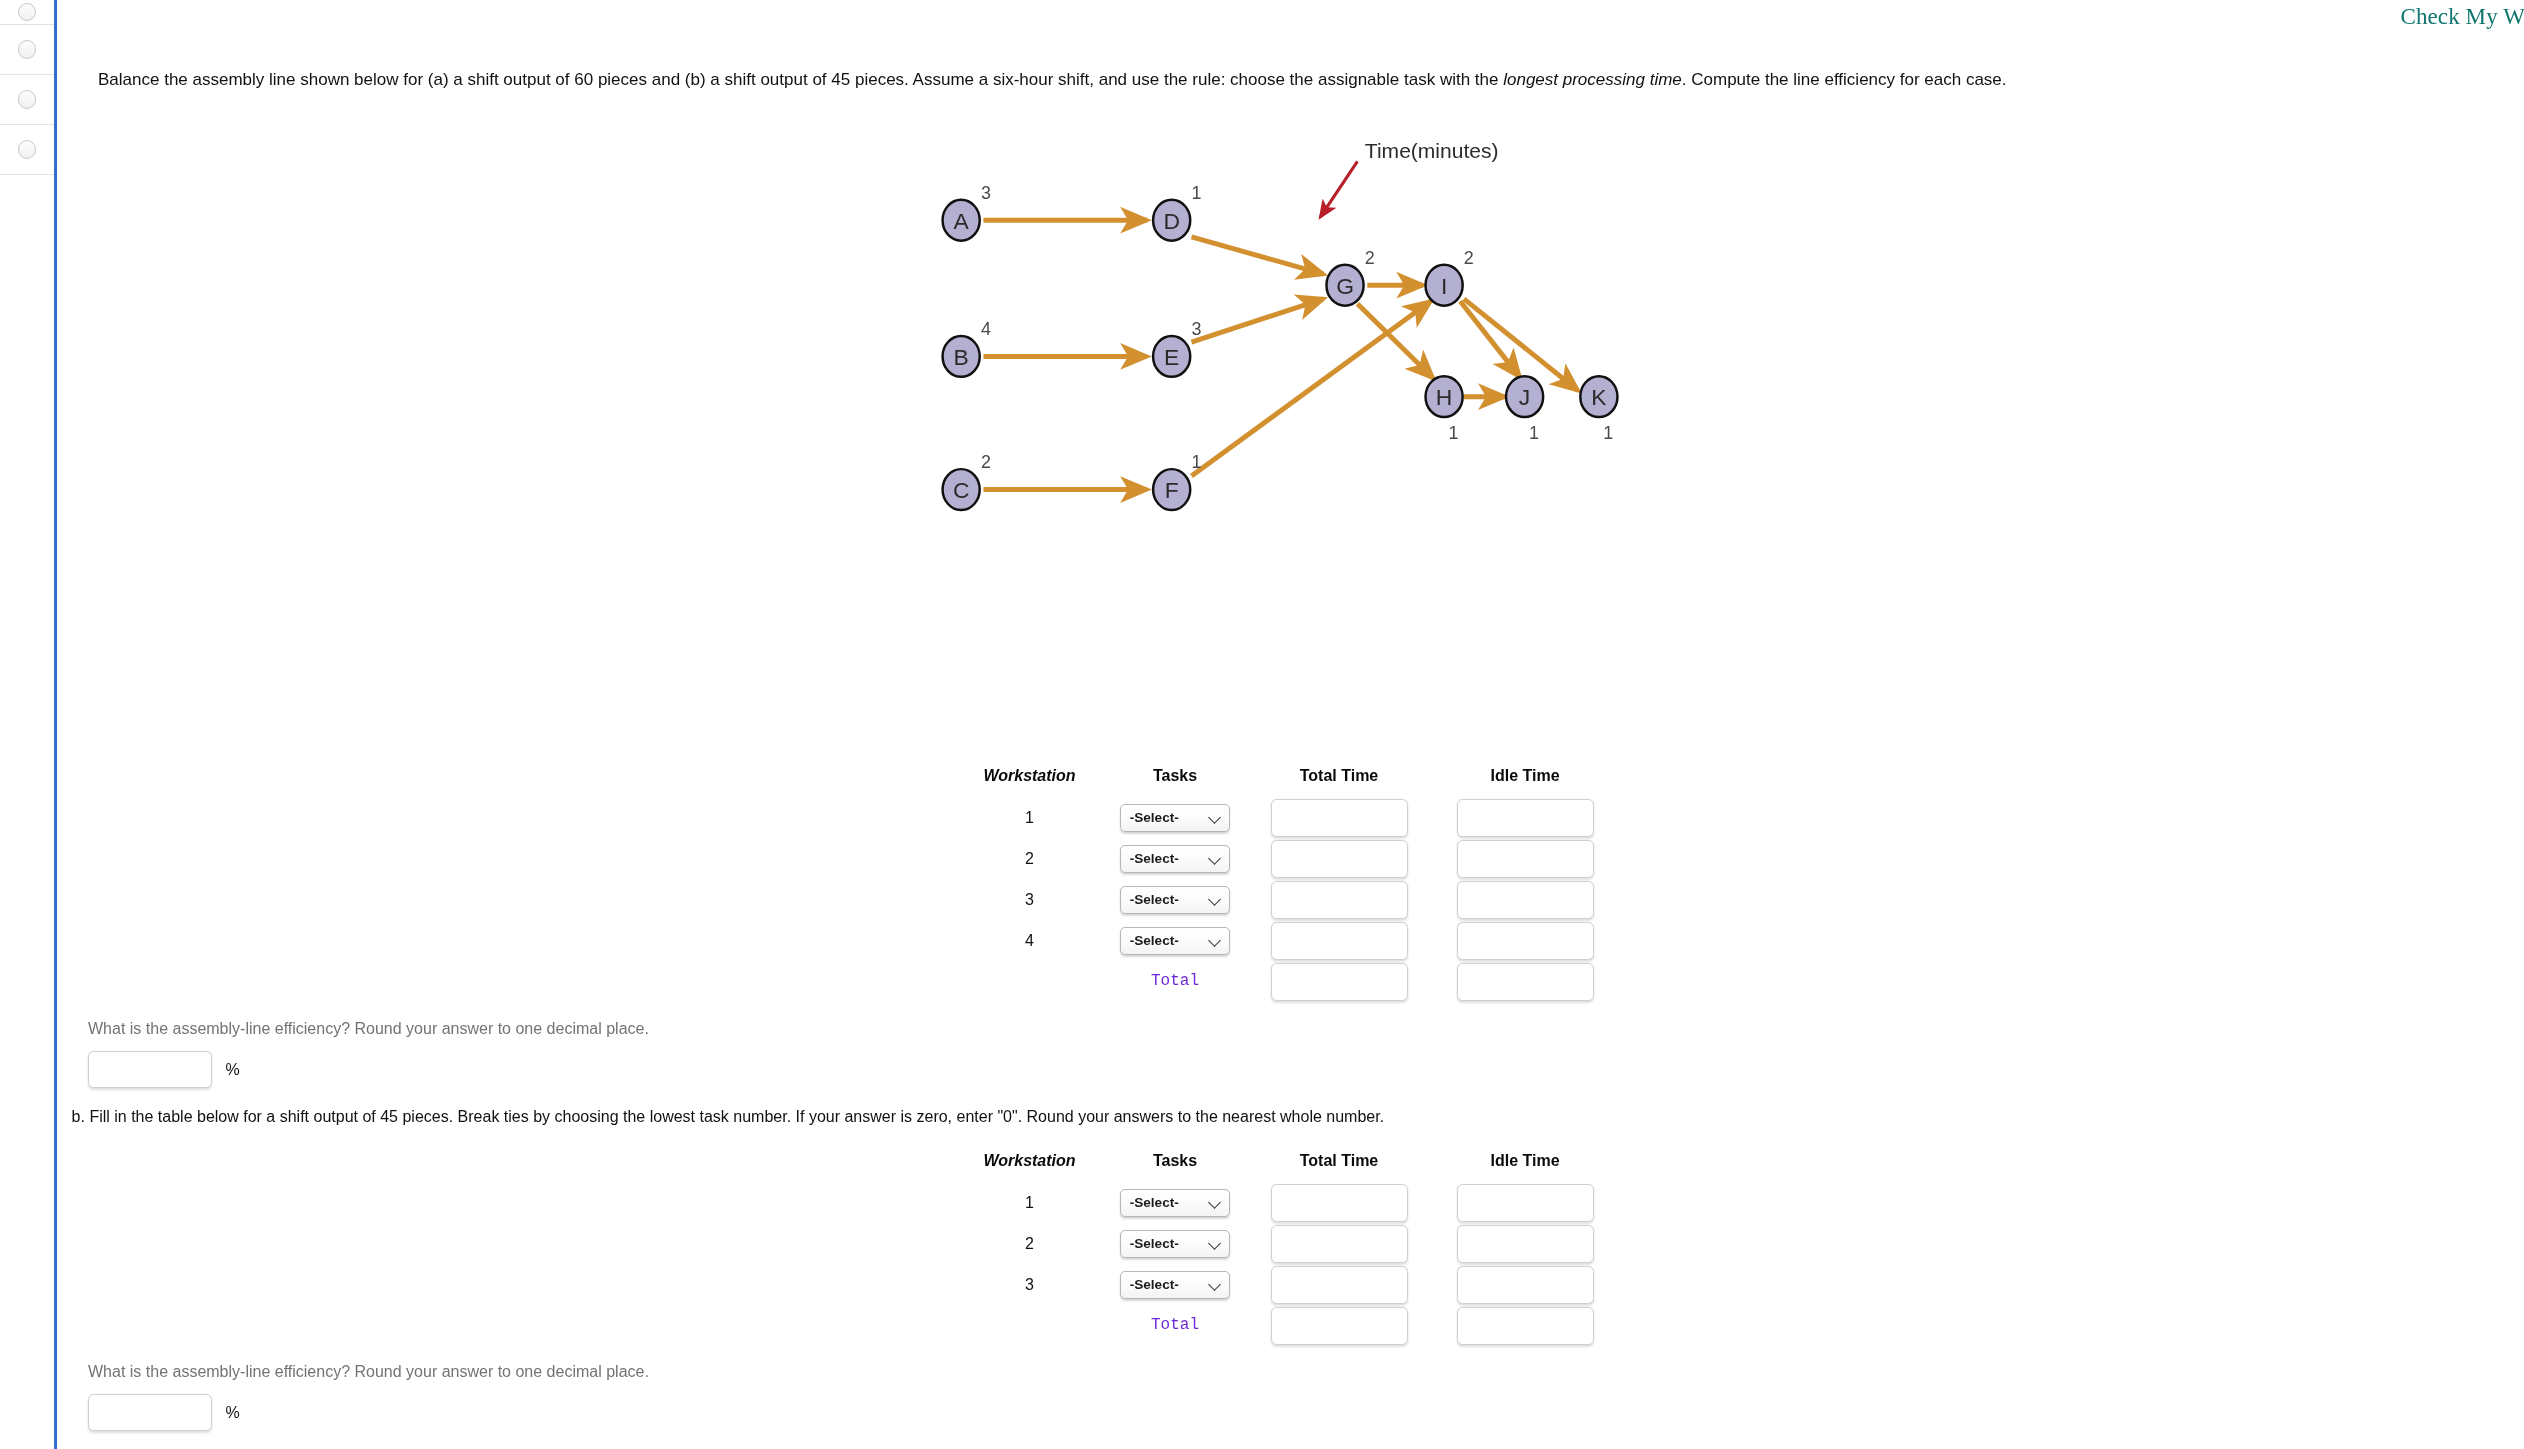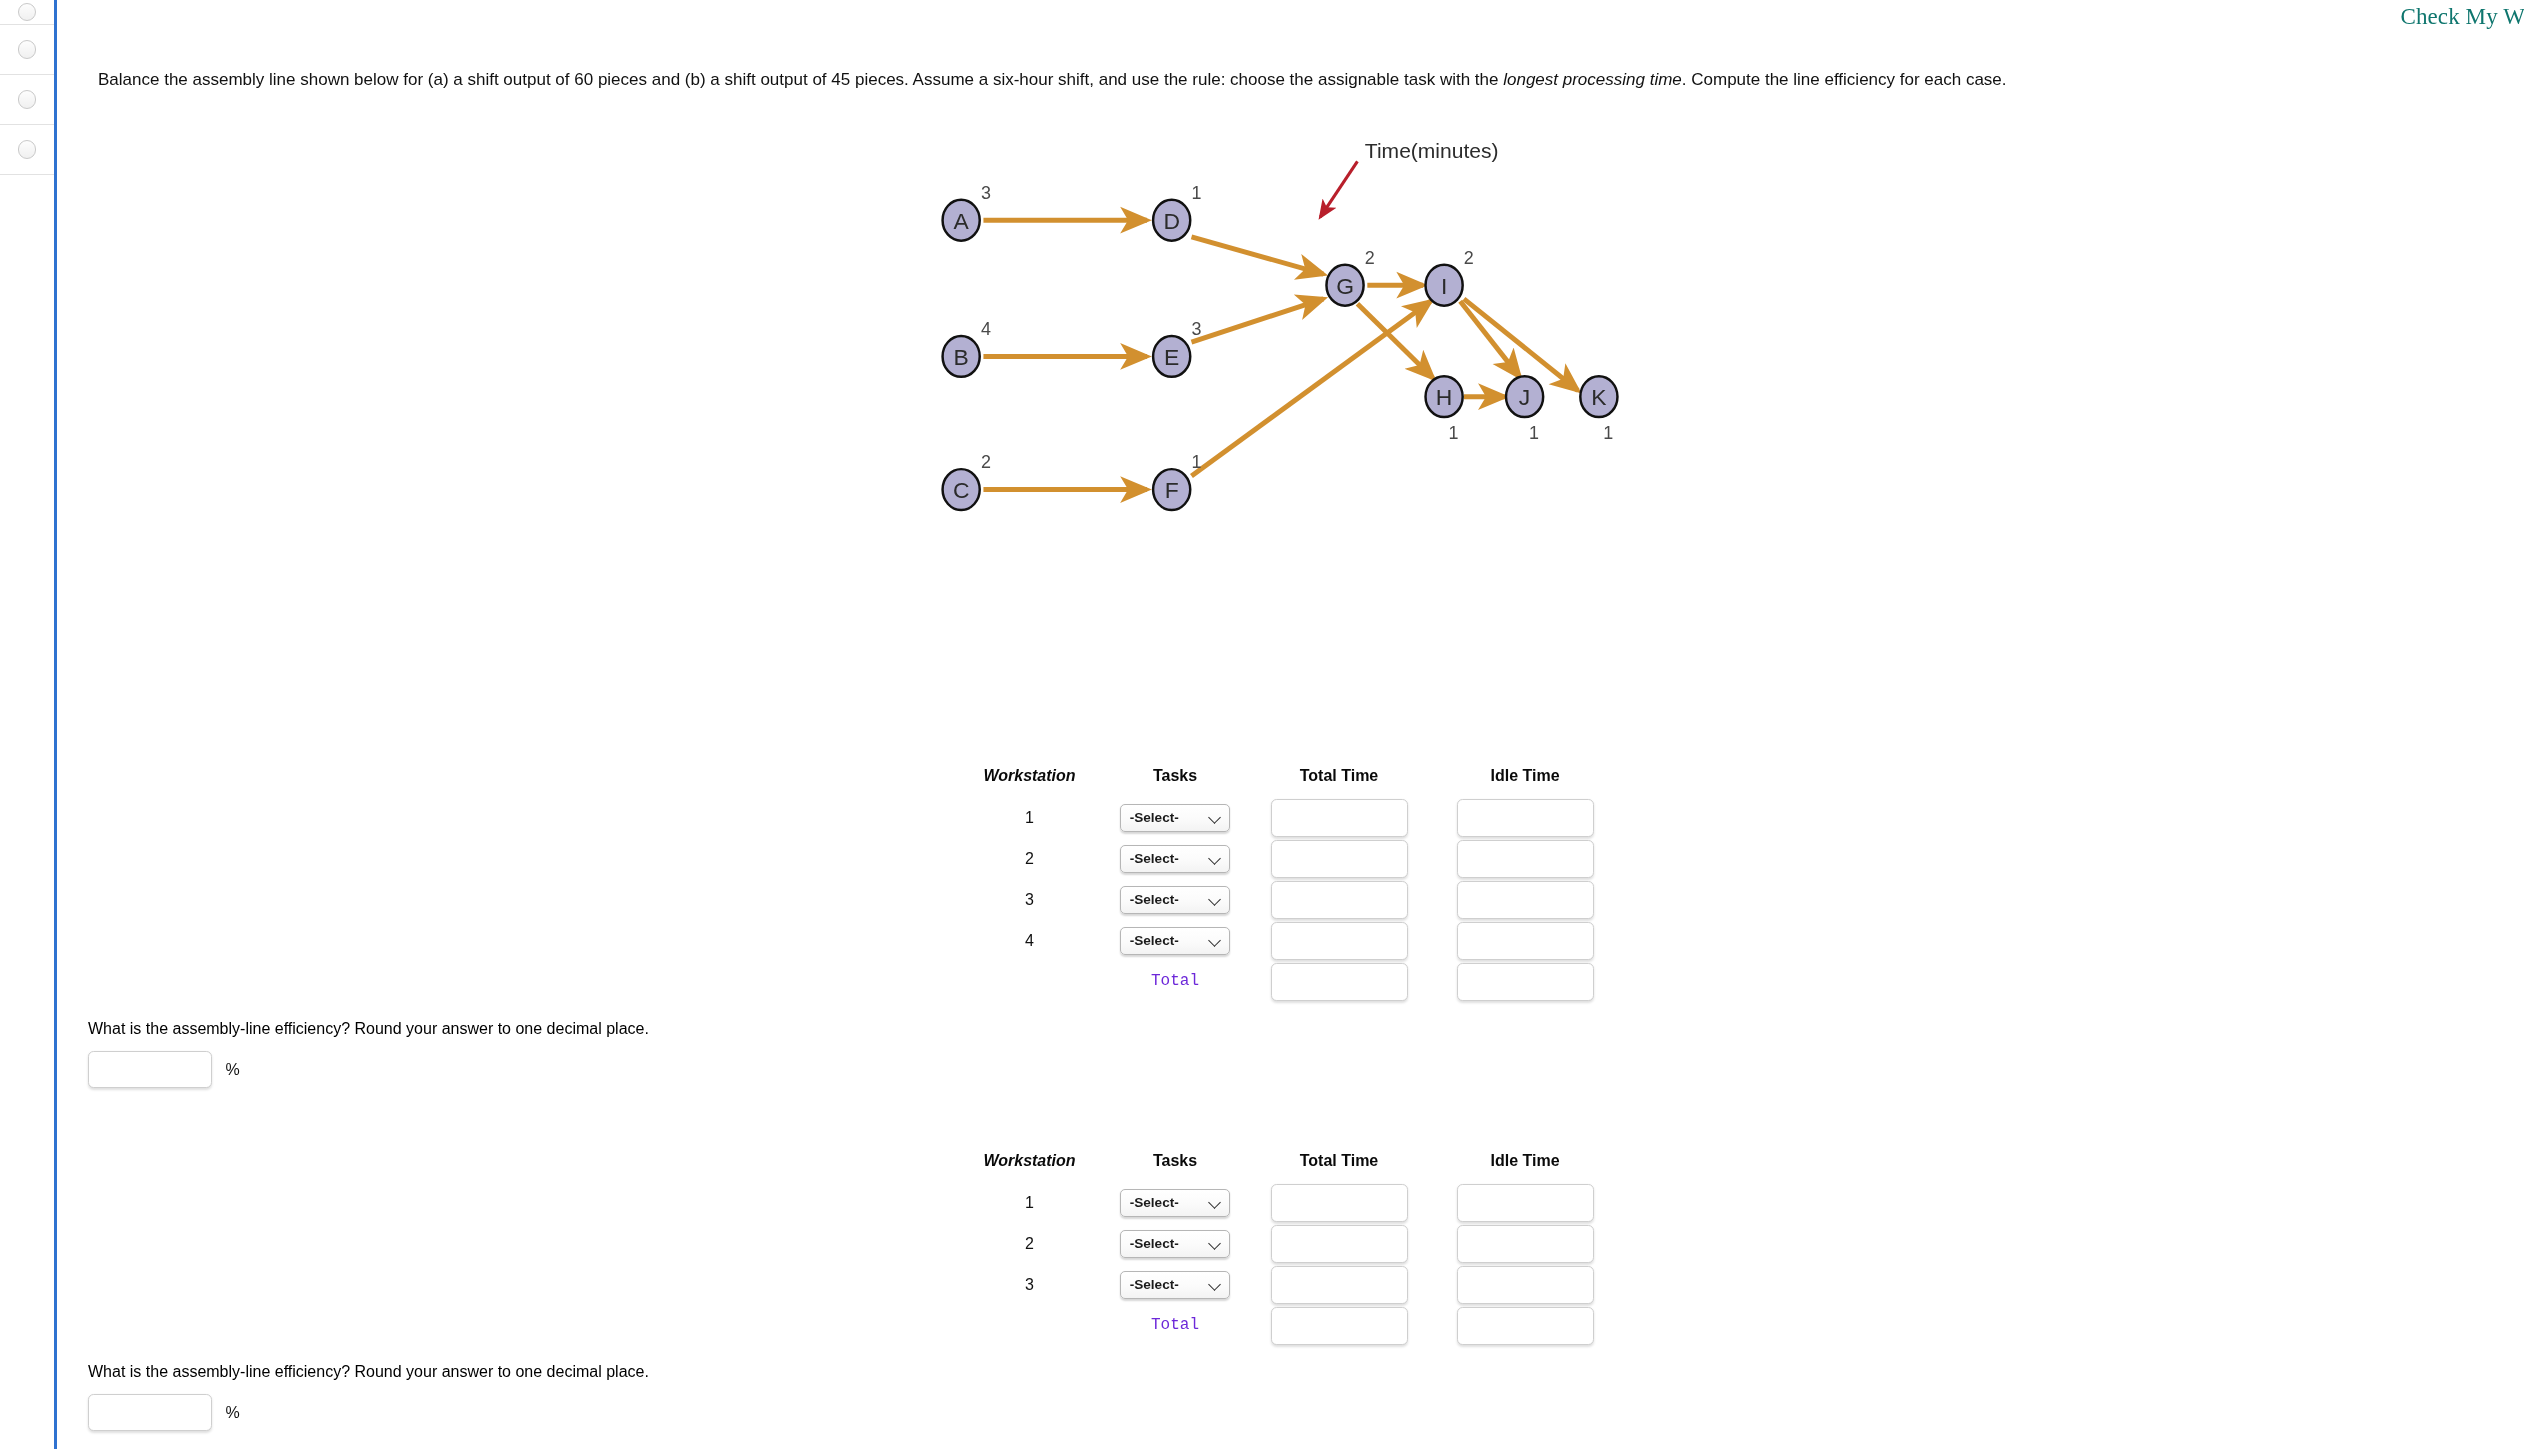--- a/index.html
+++ b/index.html
@@ -84,21 +84,21 @@
   
   .sec-line {
     position: absolute;
     font-size: 16px;
     color: #111111;
     white-space: nowrap;
   }
   .sub-q {
     position: absolute;
     font-size: 16px;
-    color: #000000;
+    color: #737373;
     white-space: nowrap;
   }
 
   
   .wstable { position: absolute; }
   .wstable table { border-collapse: collapse; }
   .wstable th {
     font-size: 16px;
     font-weight: bold;
     color: #0a0a0a;
@@ -397,20 +397,21 @@
         </tbody>
       </table>
     </div>
 
     <div class="sub-q" style="left:30px; top:1020px;">What is the assembly-line efficiency? Round your answer to one decimal place.</div>
     <div class="effbox-row" style="left:30px; top:1051px;">
       <span class="txtbox narrow"></span>
       <span class="pct">%</span>
     </div>
 
+    <div class="sec-line" style="left:13.6px; top:1108px;">b. Fill in the table below for a shift output of 45 pieces. Break ties by choosing the lowest task number. If your answer is zero, enter "0". Round your answers to the nearest whole number.</div>
 
     <div class="wstable" style="left:897px; top:1152px;">
       <table>
         <thead>
           <tr>
             <th class="col-ws">Workstation</th>
             <th class="col-tk">Tasks</th>
             <th class="col-tt">Total Time</th>
             <th class="col-it">Idle Time</th>
           </tr>

